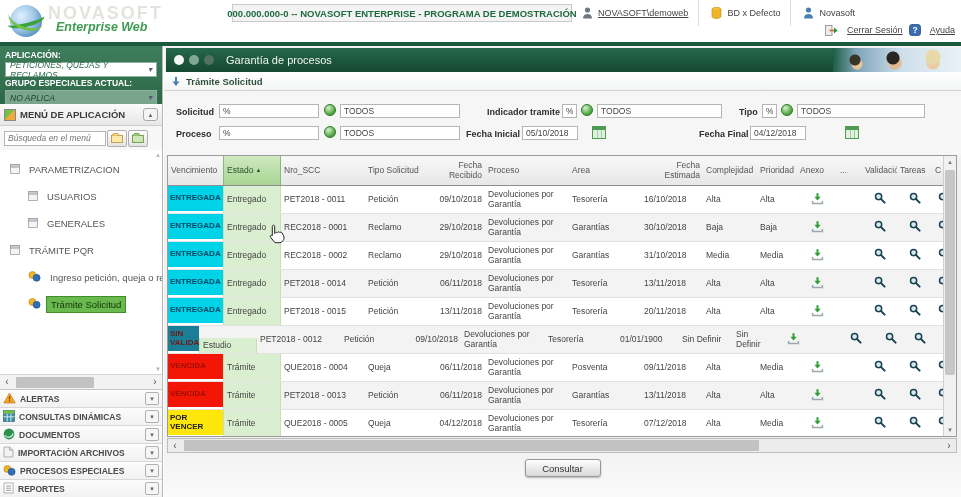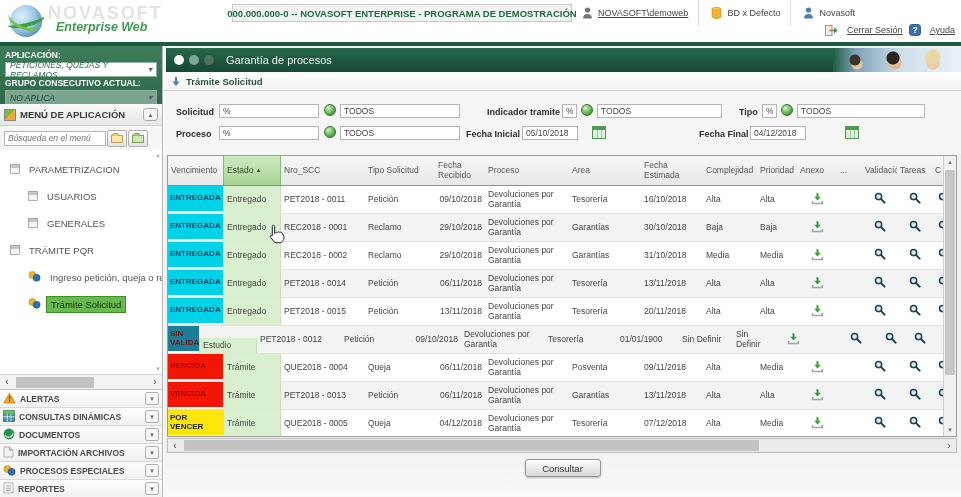--- a/index.html
+++ b/index.html
@@ -100,21 +100,21 @@
             background:radial-gradient(circle at 35% 30%, #d6f0c8, #49a23c 70%, #2c7b25); border:1px solid #2c7b25; }
   .calbtn { position:absolute; width:14px; height:13px; border:1px solid #4f9b52; background:#dff0df; cursor:pointer;
             background-image:linear-gradient(#4f9b52 3px, transparent 3px),
               linear-gradient(90deg, transparent 4px, #9fcf9f 4px 5px, transparent 5px 8px, #9fcf9f 8px 9px, transparent 9px); }
 
   
   .grid { position:absolute; left:3px; top:109px; width:790px; height:282px; background:#fff; border:1px solid #9c9c9c; }
   .grid-content { position:absolute; left:0; top:0; width:776px; height:280px; overflow:hidden; }
   .g-header { display:flex; height:30px; background:linear-gradient(#f8f8f8,#e7e7e7); border-bottom:1px solid #8f8f8f; }
   .g-hcell { font-size:8.5px; color:#555; padding:2px 3px; display:flex; align-items:center; gap:2px;
-             overflow:hidden; line-height:1.15; flex:none; }
+             overflow:hidden; line-height:1.15; flex:none;text-align:right; }
   .g-hcell.estado-h { background:linear-gradient(#cfe9c0,#a6d593); border-left:1px solid #8cb97a; border-right:1px solid #8cb97a; color:#2f4f2f; }
   .sort-asc { font-size:6px; color:#33502e; }
   .g-row { display:flex; height:28px; border-bottom:1px solid #e2e2e2; background:#fff; }
   .g-row.alt { background:#f3f3f3; }
   .g-cell { font-size:8.5px; color:#444; padding:2px 3px; display:flex; align-items:center;
             overflow:hidden; line-height:1.15; flex:none; }
   .g-cell.right { justify-content:flex-end; }
   .g-cell.center { justify-content:center; }
   .badge { width:100%; height:100%; display:flex; align-items:center; padding:1px 2px;
            font-size:8px; font-weight:bold; line-height:1.1; }
@@ -192,21 +192,21 @@
 
   <div class="green-strip"></div>
 
   <aside class="sidebar">
     <div class="side-green">
       <div class="side-label">APLICACIÓN:</div>
       <div class="side-select">
         <span>PETICIONES, QUEJAS Y RECLAMOS</span>
         <span class="dd">▾</span>
       </div>
-      <div class="side-label">GRUPO CONSECUTIVO ACTUAL:</div>
+      <div class="side-label">GRUPO ESPECIALES ACTUAL:</div>
       <div class="side-select disabled">
         <span>NO APLICA</span>
         <span class="dd">▾</span>
       </div>
     </div>
     <div class="menu-header">
       <span class="menu-ic"></span>
       <span class="menu-title">MENÚ DE APLICACIÓN</span>
       <span class="collapse-btn">▴</span>
     </div>

